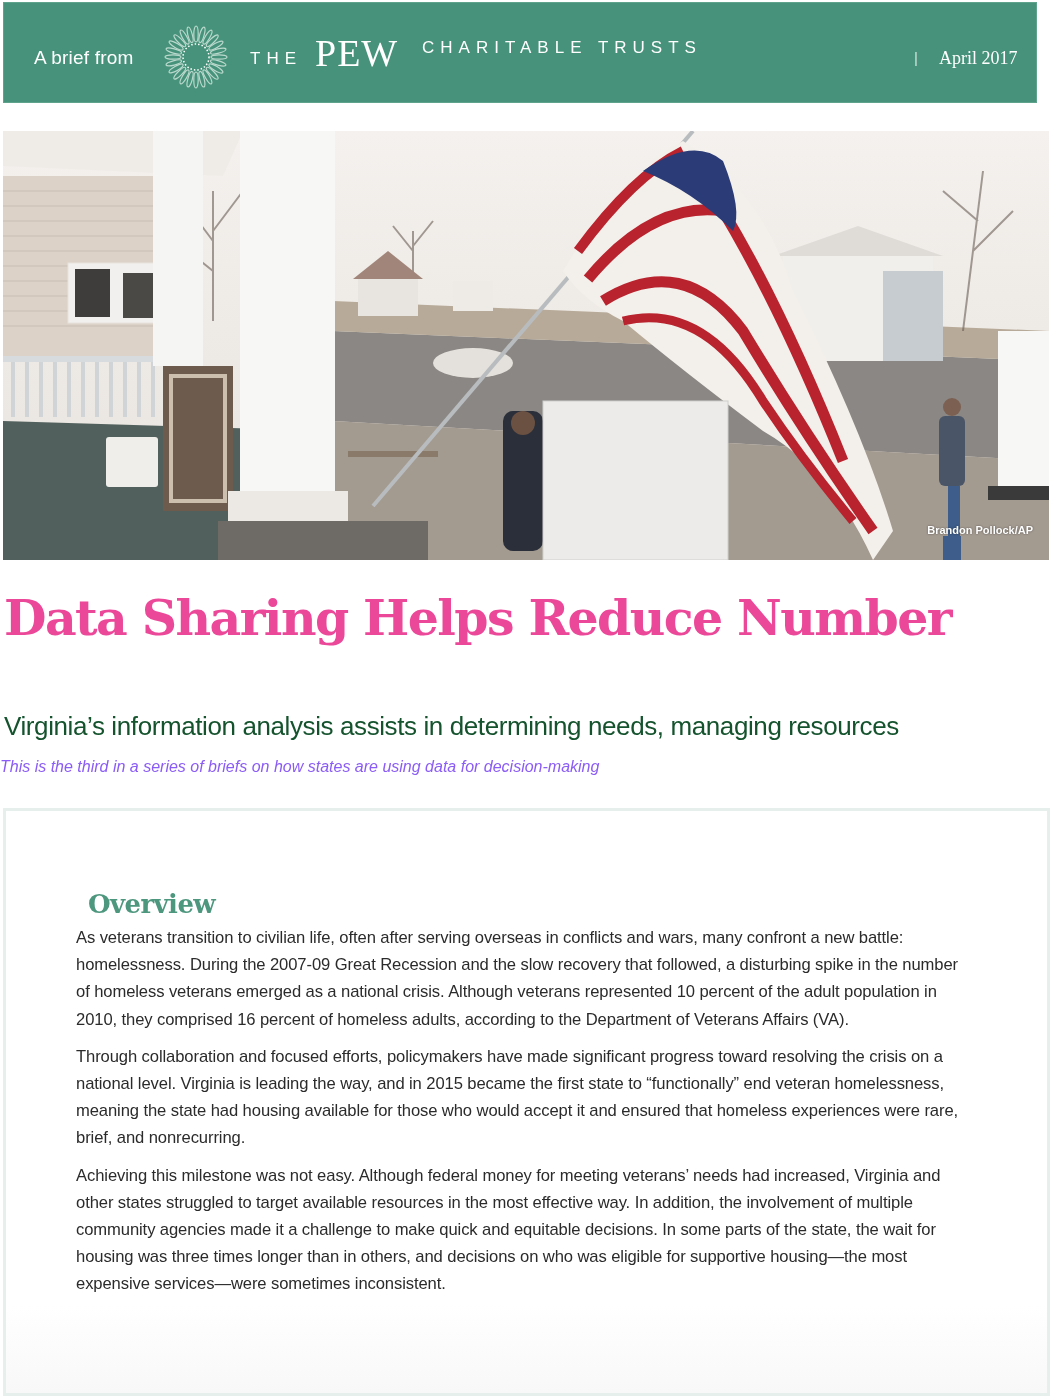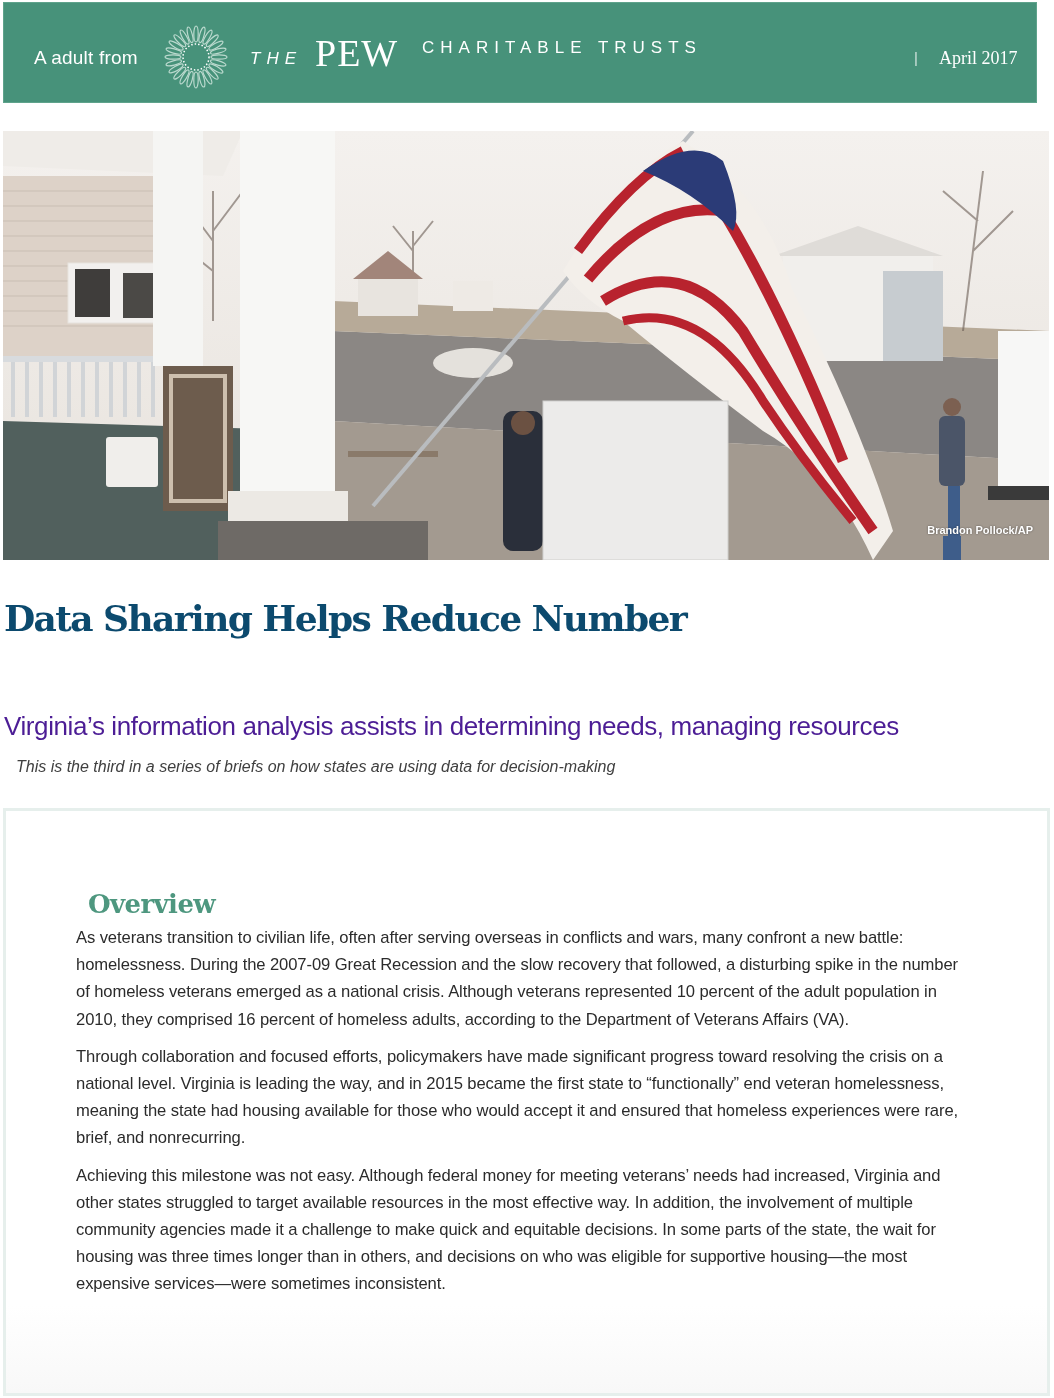--- a/index.html
+++ b/index.html
@@ -6,59 +6,59 @@
   body { width: 1054px; height: 1398px; position: relative; overflow: hidden;
          font-family: "Liberation Sans", sans-serif; }
 
   
   .banner { position: absolute; left: 3px; top: 2px; width: 1034px; height: 101px;
             background: #47927a; border: 1px solid #5fa38c; box-sizing: border-box;
             color: #ffffff; }
   .banner .brief-from { position: absolute; left: 30px; top: 44px; font-size: 19px;
             font-family: "Liberation Sans", sans-serif; letter-spacing: 0.2px; }
   .banner .sunburst { position: absolute; left: 160px; top: 22px; width: 64px; height: 64px; }
-  .banner .the { position: absolute; left: 246px; top: 46px; font-size: 17px; letter-spacing: 6px; font-style: italic; }
+  .banner .the { position: absolute; left: 246px; top: 46px; font-size: 17px; letter-spacing: 6px; }
   .banner .pew { position: absolute; left: 311px; top: 28px; font-size: 38px;
             font-family: "Liberation Serif", serif; letter-spacing: 1px; }
   .banner .charitable { position: absolute; left: 418px; top: 35px; font-size: 17px; letter-spacing: 6px; }
   .banner .sep { position: absolute; left: 910px; top: 46px; font-size: 15px; opacity: 0.75; }
   .banner .date { position: absolute; left: 935px; top: 45px; font-size: 18px;
             font-family: "Liberation Serif", serif; }
 
   
   .photo { position: absolute; left: 3px; top: 131px; width: 1046px; height: 429px;
            overflow: hidden; background: #d9d6d1; }
   .photo svg { display: block; }
   .photo .credit { position: absolute; right: 16px; bottom: 24px; font-size: 11px;
            color: #ffffff; font-weight: bold; text-shadow: 0 0 2px rgba(0,0,0,0.5); }
 
   
-  .title { position: absolute; left: 4px; top: 590px; margin: 0; color: #0c4a6e;
-           font-family: "DejaVu Serif", serif; font-weight: bold; font-size: 36px;
+  .title { position: absolute; left: 4px; top: 590px; margin: 0; color: #ec4899;
+           font-family: "DejaVu Serif", serif; font-weight: bold; font-size: 49px;
            line-height: 56px; letter-spacing: -1.6px; width: 1040px; }
-  .subtitle { position: absolute; left: 4px; top: 711px; margin: 0; color: #4c1d95;
+  .subtitle { position: absolute; left: 4px; top: 711px; margin: 0; color: #14532d;
            font-size: 26px; font-weight: normal; letter-spacing: -0.4px; }
-  .series-note { position: absolute; left: 16px; top: 758px; margin: 0; color: #404040;
+  .series-note { position: absolute; left: 0; top: 758px; margin: 0; color: #8b5cf6;
            font-size: 16px; font-style: italic; }
 
   
   .overview-box { position: absolute; left: 3px; top: 808px; width: 1047px; height: 588px;
            border: 3px solid #e6efec; box-sizing: border-box;
            background: linear-gradient(to bottom, #ffffff 0%, #ffffff 85%, #f8f8f8 100%); }
   .overview-title { position: absolute; left: 70px; top: 66px; margin: 12px; color: #4e977f;
            font-family: "DejaVu Serif", serif; font-weight: bold; font-size: 26px; letter-spacing: -0.6px; }
   .overview-body { position: absolute; left: 70px; top: 113px; width: 910px; }
   .overview-body p { margin: 0 16px 10px 0; color: #2b2b2b; font-size: 16.6px; line-height: 27.2px;
            letter-spacing: -0.1px; }
 </style>
 </head>
 <body>
 
 <div class="banner">
-  <span class="brief-from">A adult from</span>
+  <span class="brief-from">A brief from</span>
   <span class="sunburst">
     <svg width="64" height="64" viewBox="0 0 64 64">
       <g stroke="#cfe6dd" stroke-width="1.2" fill="none" opacity="0.85">
         <g id="ray">
           <ellipse cx="32" cy="9" rx="2.2" ry="8"></ellipse>
         </g>
         <use href="#ray" transform="rotate(15 32 32)"></use>
         <use href="#ray" transform="rotate(30 32 32)"></use>
         <use href="#ray" transform="rotate(45 32 32)"></use>
         <use href="#ray" transform="rotate(60 32 32)"></use>

